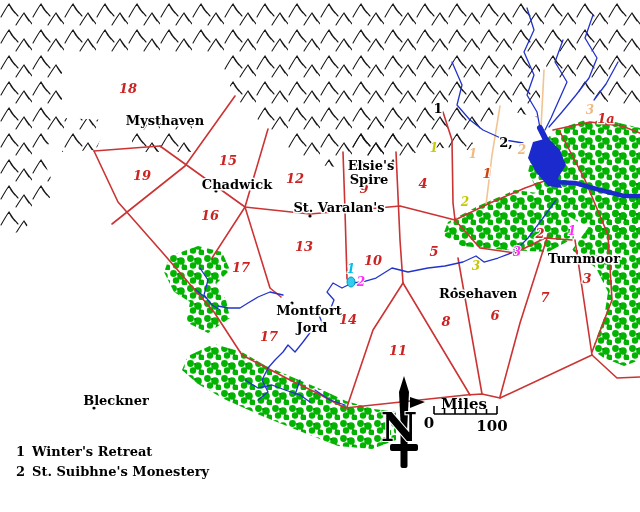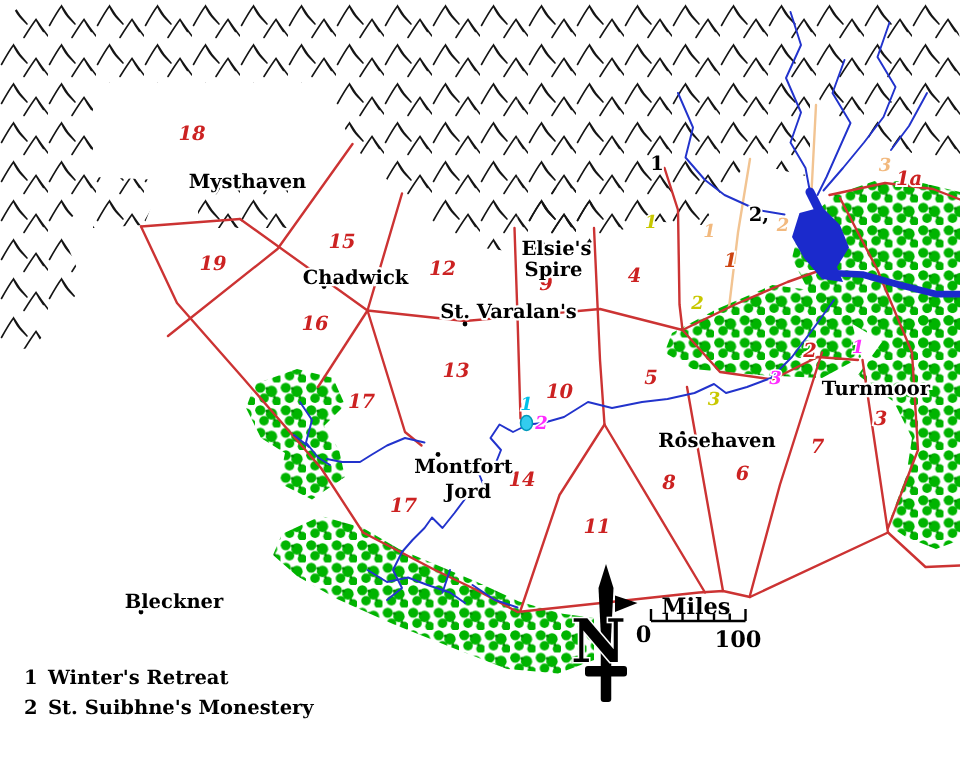--- a/index.html
+++ b/index.html
@@ -1,17 +1,17 @@
 <!DOCTYPE html>
 <html><head>
 <meta charset="utf-8">
 <style>
   html,body{margin:0;padding:0;background:#ffffff;}
   .map-wrap{position:relative;width:640px;height:512px;background:#ffffff;overflow:hidden;
-    font-family:"DejaVu Serif", serif;border-radius:29px;}
+    font-family:"DejaVu Serif", serif;}
   svg{display:block;}
   text{font-family:"DejaVu Serif", serif;}
   .town{font-size:13px;font-weight:bold;fill:#000;paint-order:stroke;stroke:#ffffff;stroke-width:3px;}
   .regnum{font-size:13px;font-weight:bold;font-style:italic;paint-order:stroke;stroke:#ffffff;stroke-width:2.5px;}
   .marker{font-size:12px;font-weight:bold;font-style:italic;paint-order:stroke;stroke:#ffffff;stroke-width:2px;}
   .sitemark{font-size:13px;font-weight:bold;fill:#000;paint-order:stroke;stroke:#ffffff;stroke-width:2.5px;}
   .legendtxt{font-size:13px;font-weight:bold;fill:#000;}
   .scaletxt{font-size:15px;font-weight:bold;fill:#000;}
   .border{fill:none;stroke:#cc3333;stroke-width:1.6;stroke-linecap:round;stroke-linejoin:round;}
   .tanline{fill:none;stroke:#f2c492;stroke-width:1.6;stroke-linecap:round;}

